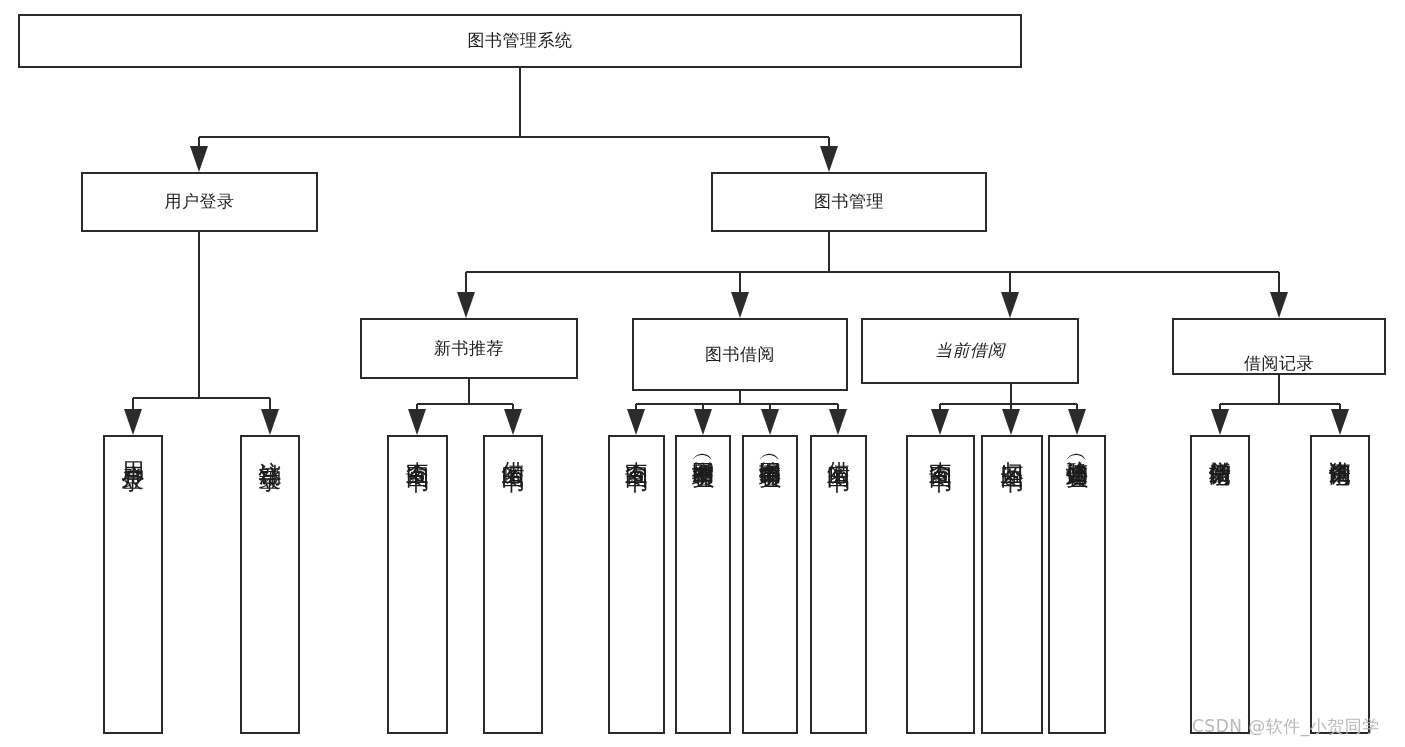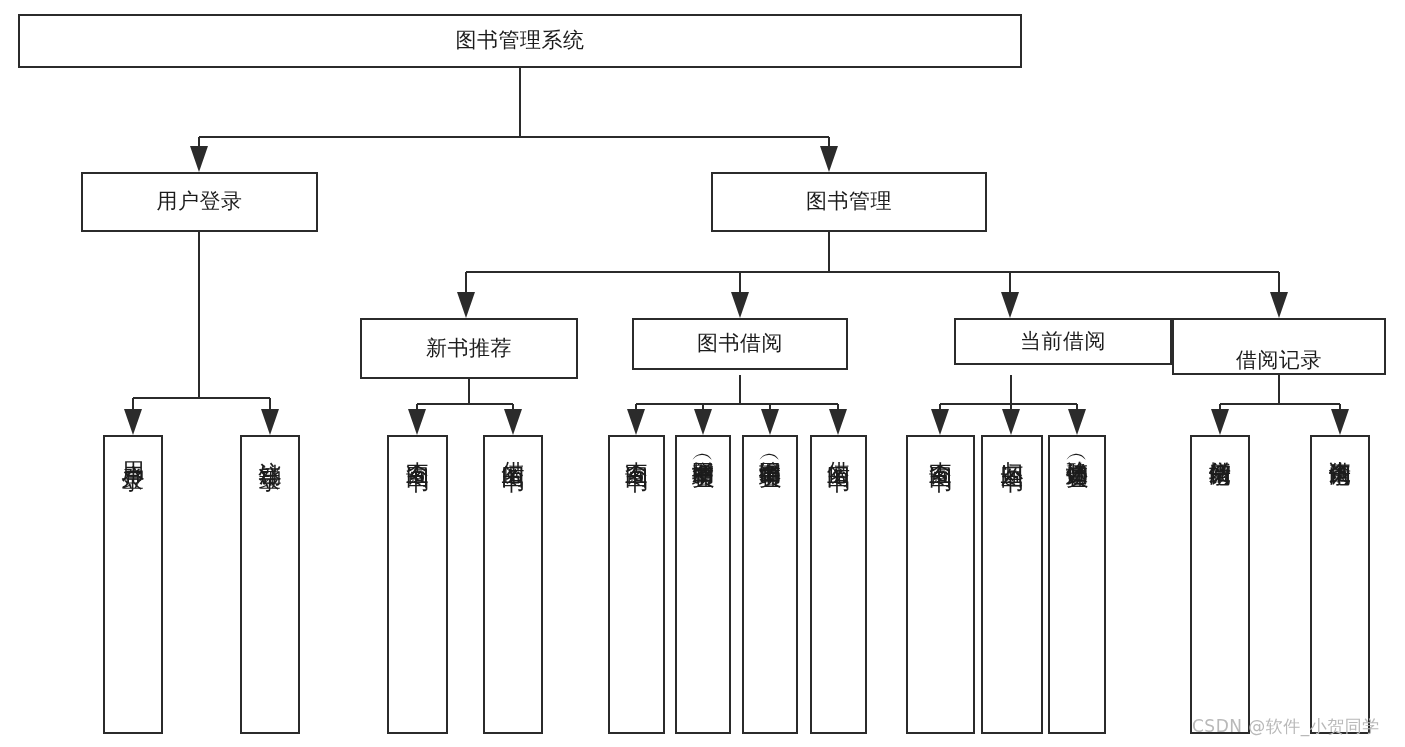--- a/index.html
+++ b/index.html
@@ -19,21 +19,21 @@
     align-items:center;
     justify-content:center;
   }
   .node-label{
     color:#1c1c1c;
     white-space:pre;
     text-align:center;
     line-height:1.12;
   }
   .node-box.horizontal .node-label{
-    font-size:21px;
+    font-size:17px;
     letter-spacing:0.5px;
   }
   .node-box.vertical{
     align-items:flex-start;
     justify-content:center;
     padding-top:6px;
   }
   .node-box.vertical .node-label{
     writing-mode:vertical-rl;
     text-orientation:upright;
@@ -119,24 +119,24 @@
       </div>
       <div class="node-box horizontal" style="left: 81px; top: 172px; width: 237px; height: 60px;">
         <span class="node-label">用户登录</span>
       </div>
       <div class="node-box horizontal" style="left: 711px; top: 172px; width: 276px; height: 60px;">
         <span class="node-label">图书管理</span>
       </div>
       <div class="node-box horizontal" style="left: 360px; top: 318px; width: 218px; height: 61px;">
         <span class="node-label">新书推荐</span>
       </div>
-      <div class="node-box horizontal" style="left: 632px; top: 318px; width: 216px; height: 52px;">
+      <div class="node-box horizontal" style="left: 632px; top: 318px; width: 216px; height: 73px;">
         <span class="node-label">图书借阅</span>
       </div>
-      <div class="node-box horizontal" style="left: 954px; top: 318px; width: 218px; height: 47px;">
+      <div class="node-box horizontal" style="left: 861px; top: 318px; width: 218px; height: 66px; font-style: italic;">
         <span class="node-label">当前借阅</span>
       </div>
       <div class="node-box horizontal" style="left: 1172px; top: 318px; width: 214px; height: 57px; align-items: flex-end;">
         <span class="node-label">借阅记录</span>
       </div>
       <div class="node-box vertical" style="left: 103px; top: 435px; width: 60px; height: 299px;">
         <span class="node-label">用户登录</span>
       </div>
       <div class="node-box vertical" style="left: 240px; top: 435px; width: 60px; height: 299px;">
         <span class="node-label">注销登录</span>

